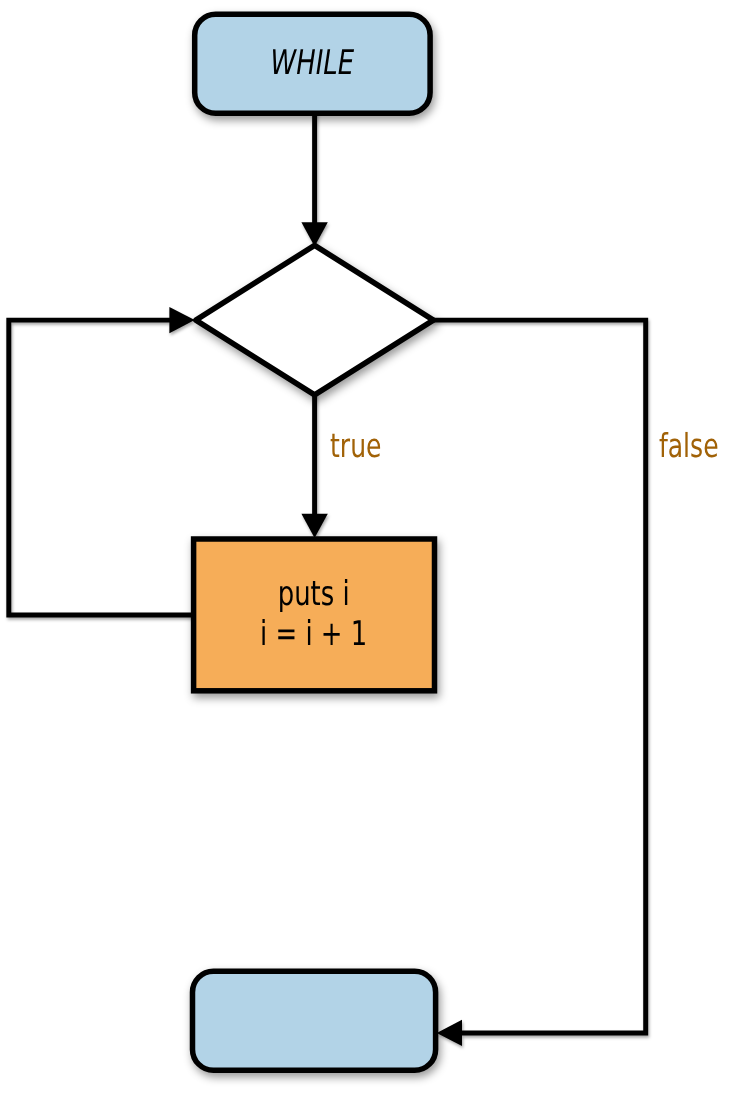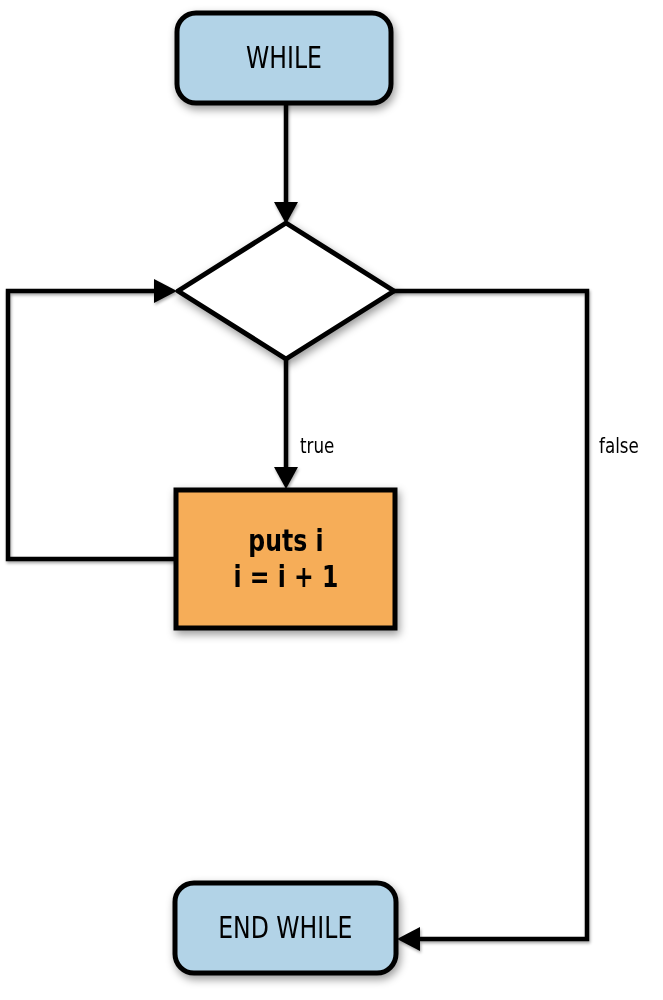--- a/index.html
+++ b/index.html
@@ -49,24 +49,23 @@
     line-height: 1.15;
     white-space: nowrap;
   }
   .label .condensed {
     transform: scaleX(0.76);
     transform-origin: center center;
     text-align: center;
   }
   .edge-label {
     position: absolute;
-    font-size: 22px;
-    color: #000000;
+    font-size: 30px;
+    color: #a16207;
     white-space: nowrap;
-    margin-top: 45px;
   }
   .edge-label .condensed {
     display: inline-block;
     transform: scaleX(0.76);
     transform-origin: left center;
   }
 </style>
 </head>
 <body>
 
@@ -101,34 +100,31 @@
       <rect class="shape" x="177" y="13" width="214" height="90" rx="19" ry="19" fill="#b2d3e7"></rect>
 
       <polygon class="shape" points="286,223 394,291 286,359 178,291" stroke-linejoin="round" fill="#ffffff"></polygon>
 
       <rect class="shape" x="176" y="490" width="219" height="138" fill="#f6ad58"></rect>
 
       <rect class="shape" x="175" y="883" width="221" height="90" rx="19" ry="19" fill="#b2d3e7"></rect>
     </g>
   </svg>
 
-  <div class="label" style="left:177px; top:13px; width:214px; height:90px;">
+  <div class="label" style="left:177px; top:13px; width:214px; height:90px;font-style:italic;">
     <span class="condensed">WHILE</span>
   </div>
 
 
-  <div class="label" style="left:176px; top:490px; width:219px; height:138px;font-weight:bold;">
+  <div class="label" style="left:176px; top:490px; width:219px; height:138px;">
     <span class="condensed"><span>puts i</span><br>
       <span>i = i + 1</span>
     </span>
   </div>
 
-  <div class="label" style="left:175px; top:883px; width:221px; height:90px;">
-    <span class="condensed">END WHILE</span>
-  </div>
 
   <div class="edge-label" style="left:300px; top:388px;">
     <span class="condensed">true</span>
   </div>
 
   <div class="edge-label" style="left:599px; top:388px;">
     <span class="condensed">false</span>
   </div>
 
 </div>

